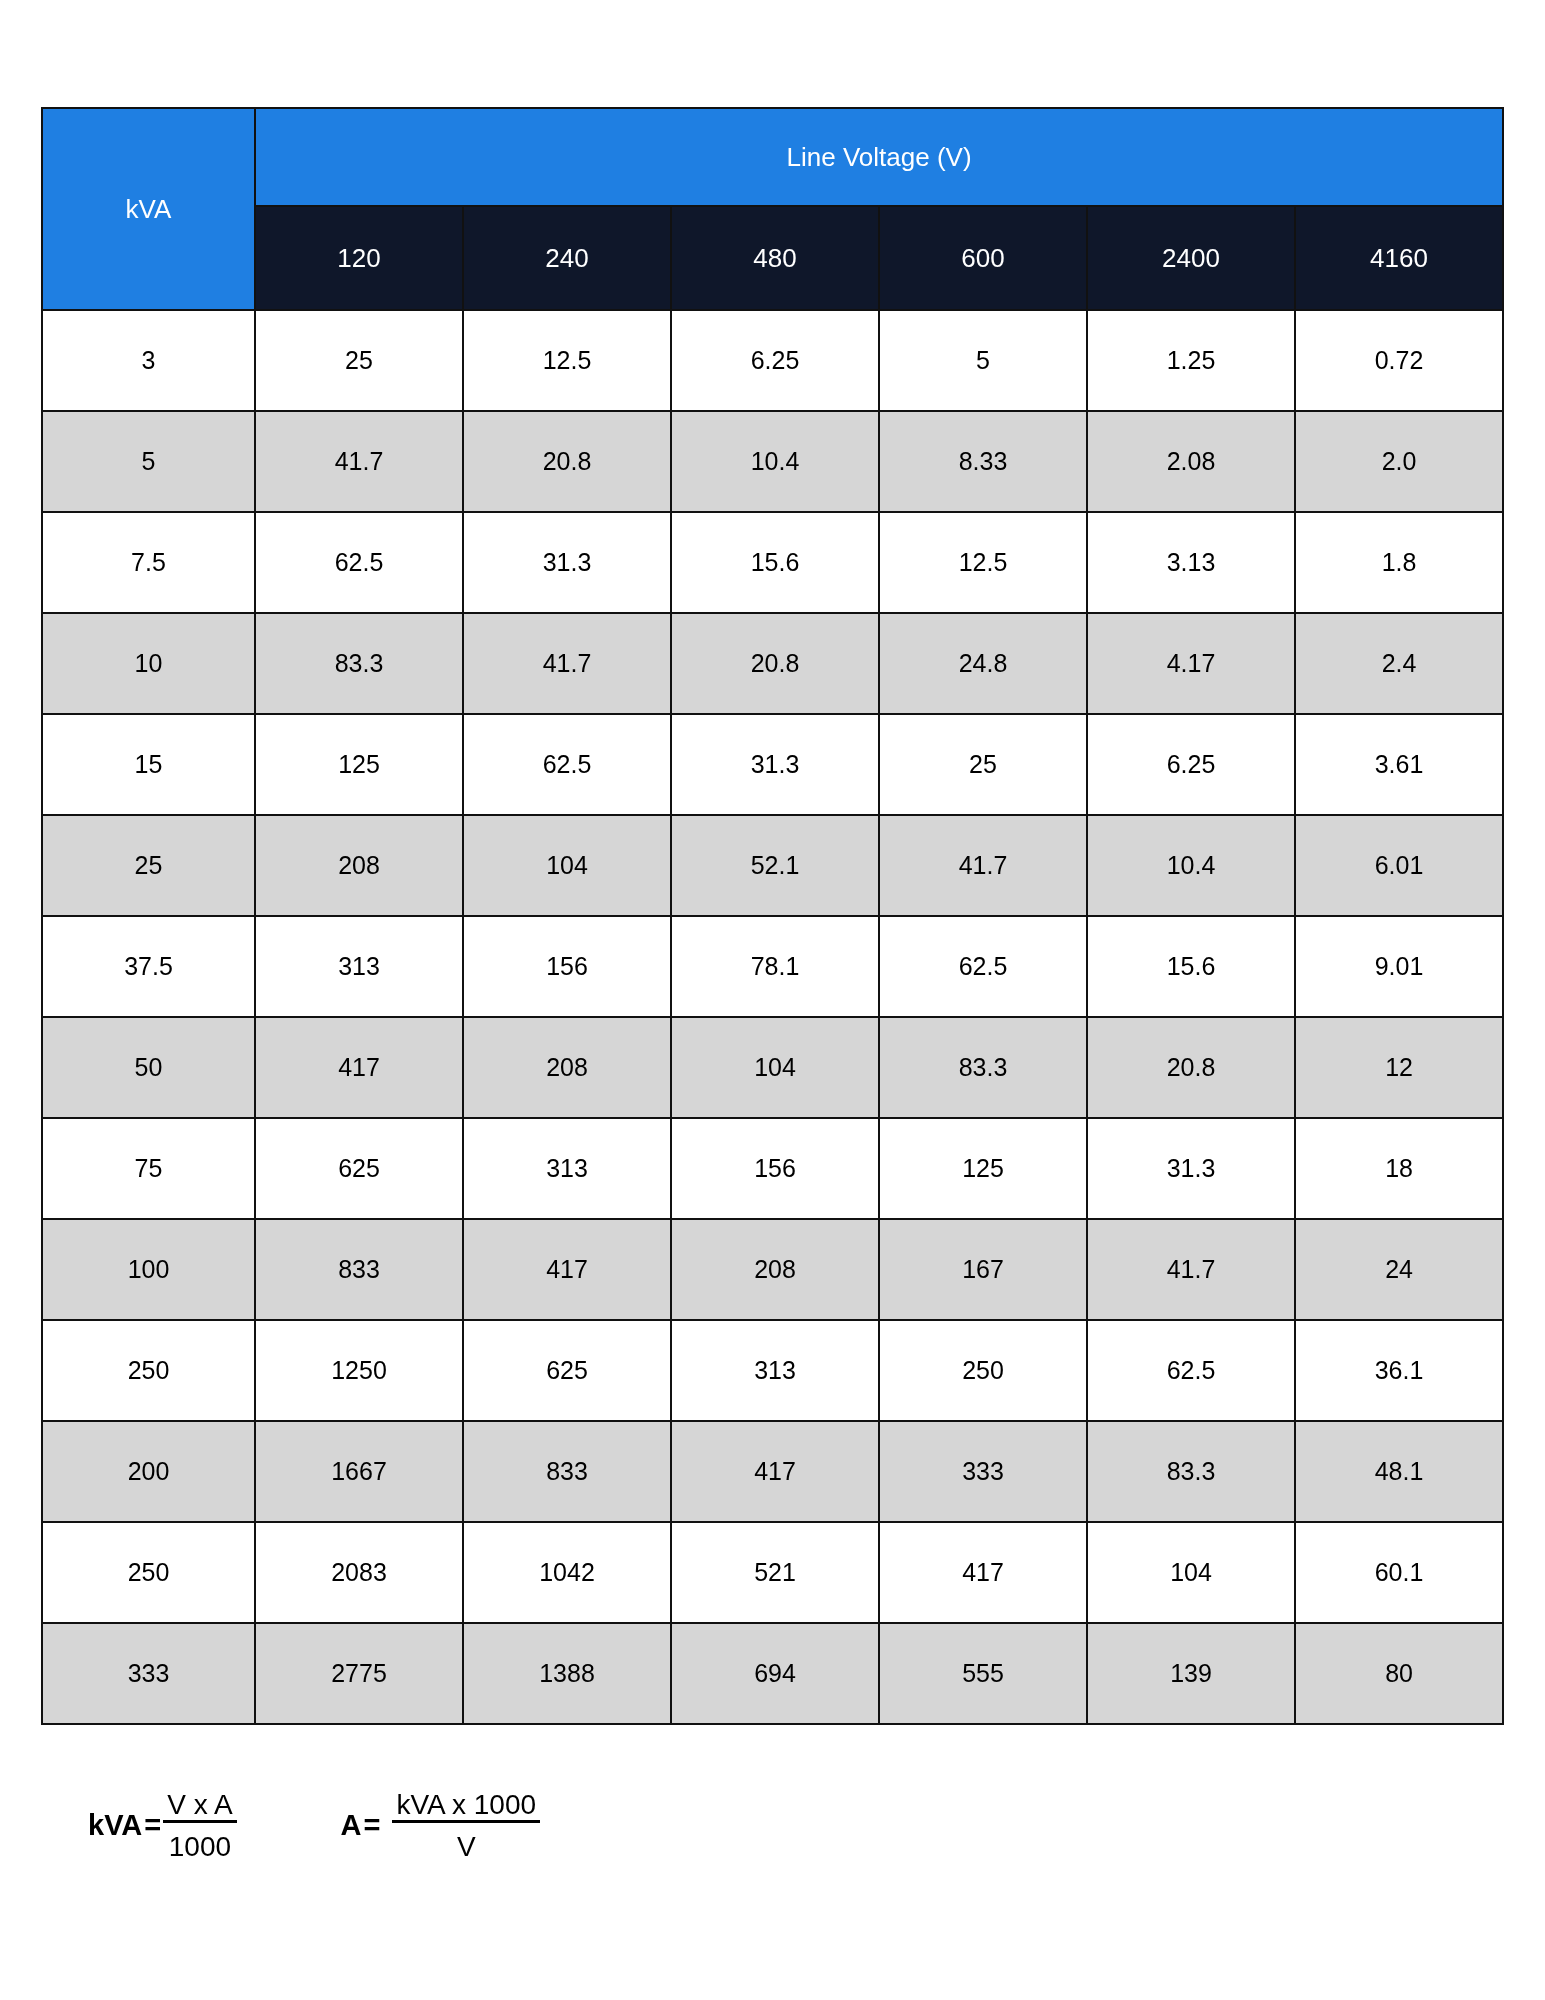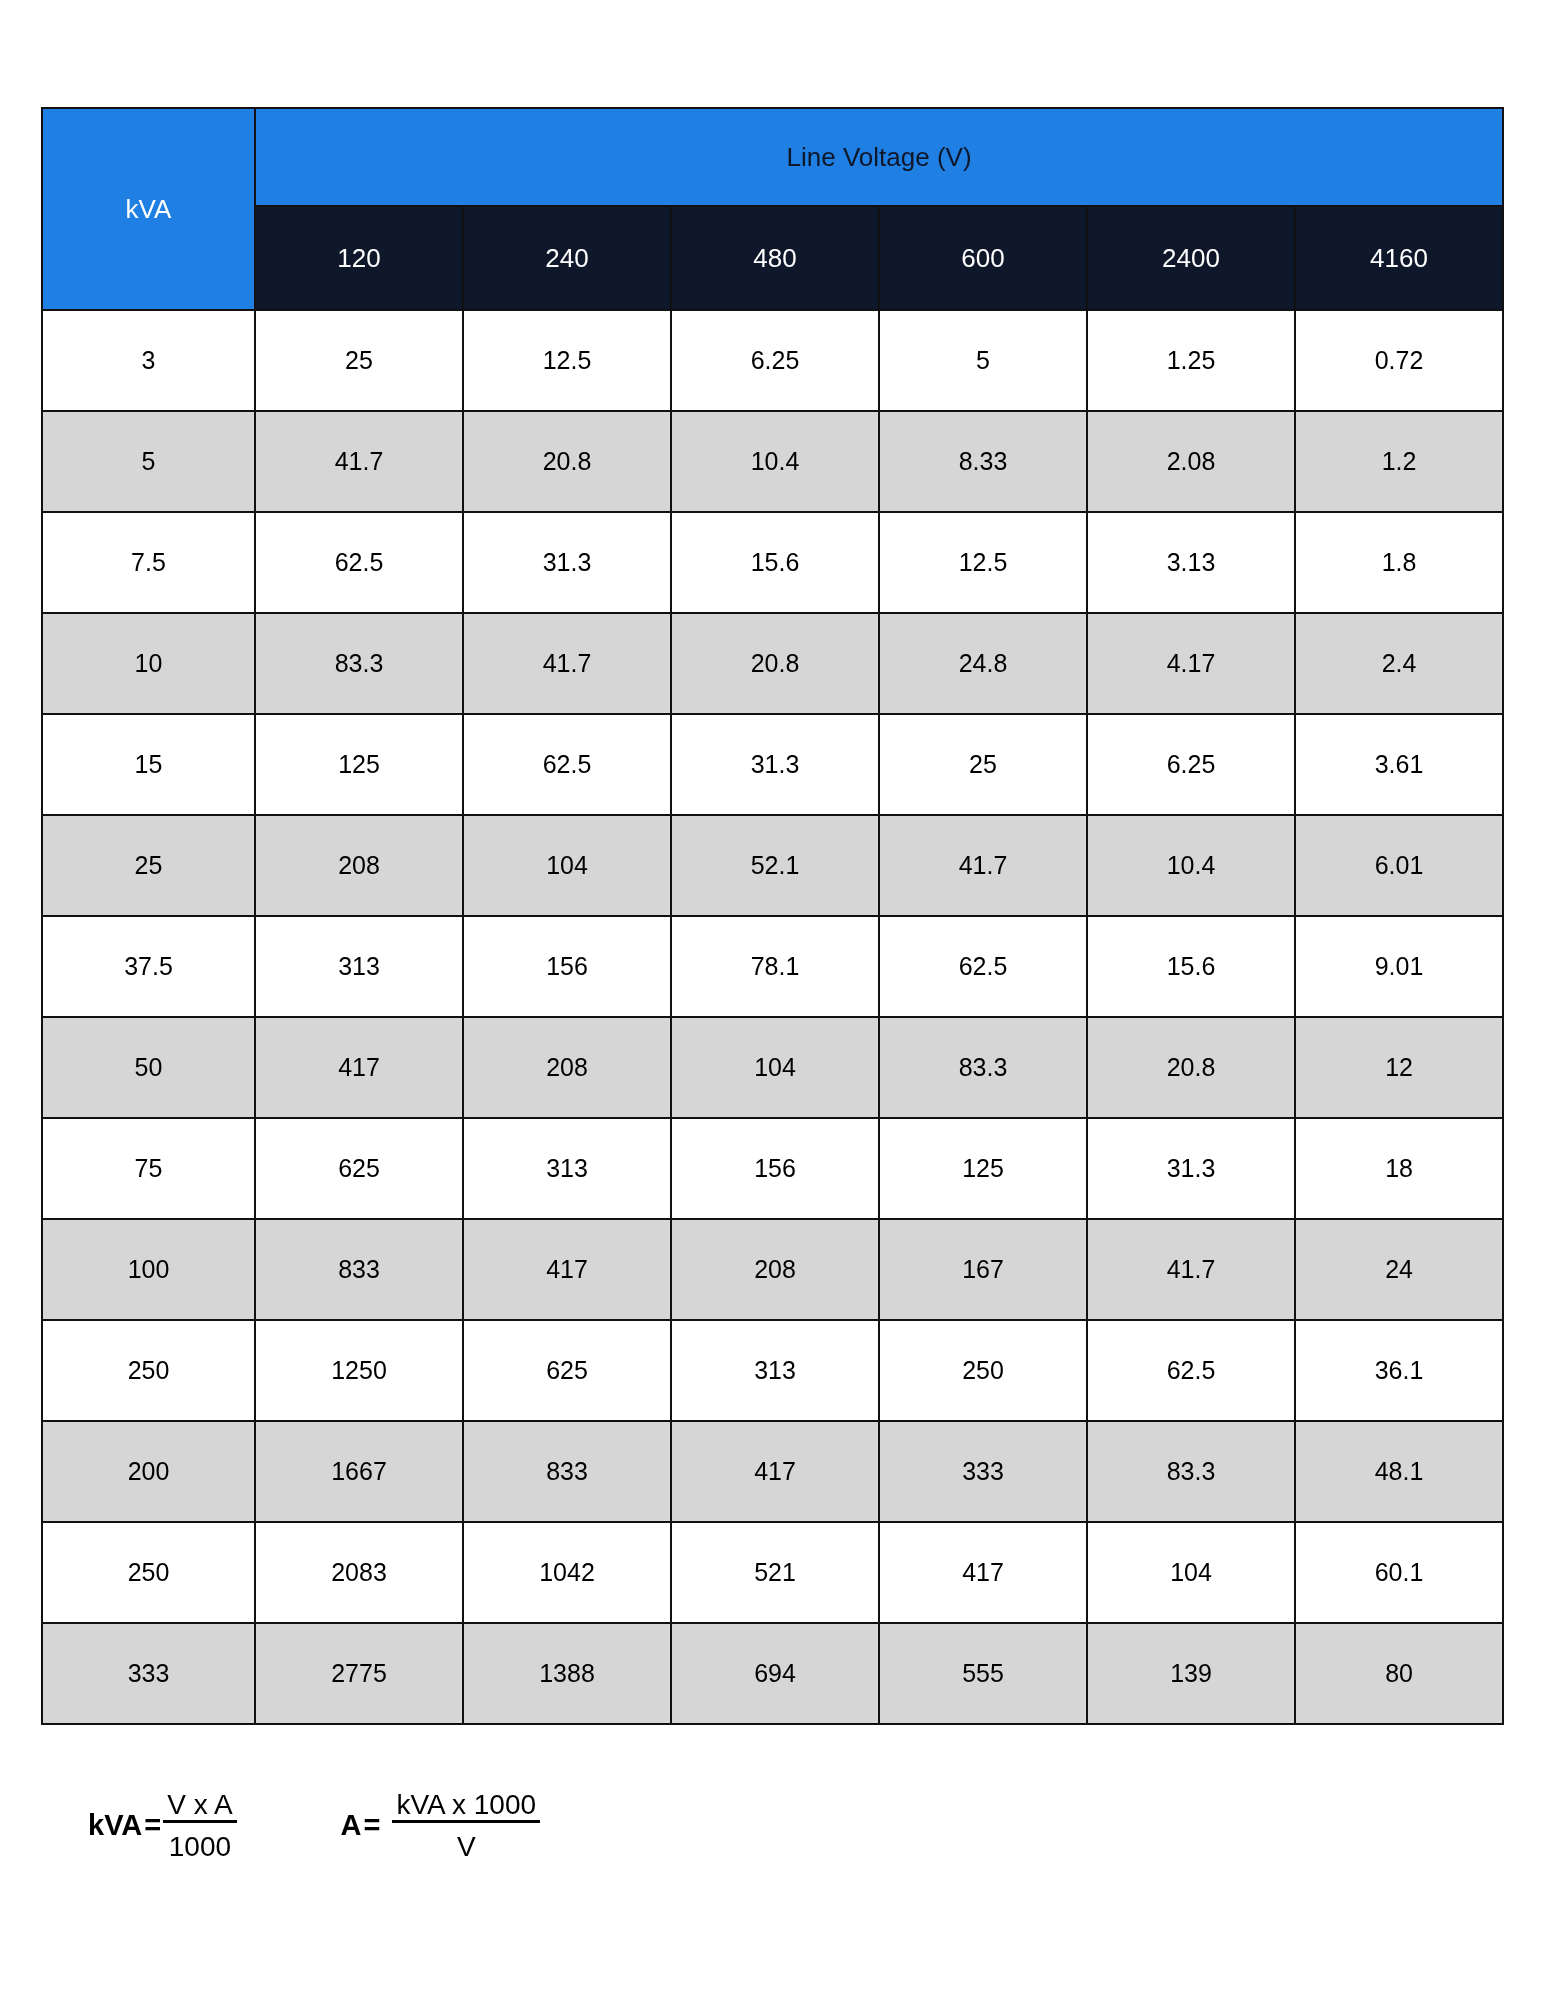--- a/index.html
+++ b/index.html
@@ -47,21 +47,21 @@
 
   th.hdr-kva {
     background: #1f7fe2;
     color: #ffffff;
     font-size: 26px;
     font-weight: bold;
     height: 198px;
   }
   th.hdr-group {
     background: #1f7fe2;
-    color: #0f172a;
+    color: #ffffff;
     font-size: 26px;
     font-weight: bold;
     height: 96px;
   }
   th.hdr-sub {
     background: #0f172a;
     color: #ffffff;
     font-size: 26px;
     font-weight: bold;
     height: 102px;
@@ -160,21 +160,21 @@
             <td class="val">1.25</td>
             <td class="val">0.72</td>
           </tr>
           <tr class="alt">
             <td class="rowhead">5</td>
             <td class="val">41.7</td>
             <td class="val">20.8</td>
             <td class="val">10.4</td>
             <td class="val">8.33</td>
             <td class="val">2.08</td>
-            <td class="val">1.2</td>
+            <td class="val">2.0</td>
           </tr>
           <tr>
             <td class="rowhead">7.5</td>
             <td class="val">62.5</td>
             <td class="val">31.3</td>
             <td class="val">15.6</td>
             <td class="val">12.5</td>
             <td class="val">3.13</td>
             <td class="val">1.8</td>
           </tr>

